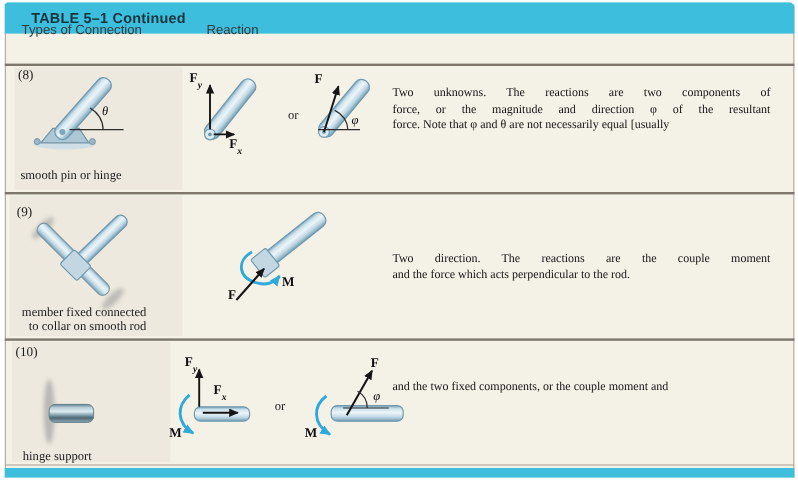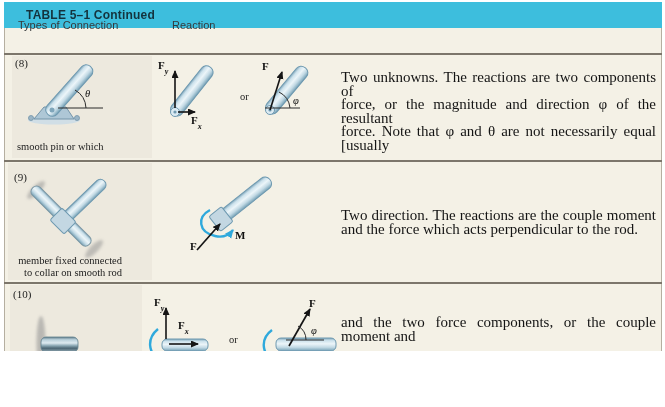--- a/index.html
+++ b/index.html
@@ -1,36 +1,36 @@
 <!DOCTYPE html>
 <html><head>
 <meta charset="utf-8">
 <style>
   html,body{margin:0;padding:0;background:#fff;}
-  .page{position:relative;width:665px;height:351px;background:#ffffff;
-        font-family:"Liberation Serif",serif;overflow:hidden;}
+  .page{position:relative;width:665px;height:407px;background:#ffffff;
+        font-family:"Liberation Serif",serif;overflow:hidden;border-radius:13px;}
   .frame{position:absolute;left:4px;top:2px;width:656px;height:396px;
          background:#f4f1e6;border-left:1px solid #b5afa1;border-right:1px solid #b5afa1;}
   .titlebar{position:absolute;left:4px;top:2px;width:658px;height:26px;background:#3dbedd;}
   .title{position:absolute;left:26px;top:8px;font-family:"Liberation Sans",sans-serif;
          font-weight:bold;font-size:12px;color:#14333d;letter-spacing:.2px;}
   .colh{position:absolute;top:19px;font-family:"Liberation Sans",sans-serif;
         font-size:11px;color:#35393b;}
   .divider{position:absolute;left:4px;width:658px;height:2px;background:#7c766b;}
   .thinline{position:absolute;left:4px;width:658px;height:1px;background:#b3ada0;}
   .bottombar{position:absolute;left:4px;top:390px;width:658px;height:8px;background:#3dbedd;}
   .shade{position:absolute;background:rgba(125,112,85,.055);}
   .num{position:absolute;font-size:11px;color:#1c1c1c;line-height:1;}
   .cap{position:absolute;font-size:10.5px;color:#1c1c1c;line-height:11.5px;}
   .capc{text-align:right;}
   .lbl{position:absolute;font-weight:bold;font-size:11px;color:#101010;line-height:1;}
   .lbl sub{font-size:8px;font-style:italic;position:relative;top:2px;font-weight:bold;}
   .gl{position:absolute;font-style:italic;font-size:10.5px;color:#101010;line-height:1;}
   .or{position:absolute;font-size:10.5px;color:#222;line-height:1;}
-  .desc{position:absolute;left:341px;width:315px;font-size:15px;line-height:13.6px;color:#141414;}
+  .desc{position:absolute;left:327px;width:315px;font-size:10px;line-height:13.6px;color:#141414;}
   .desc .dline{text-align:justify;text-align-last:justify;}
   .desc .dline:last-child{text-align-last:left;}
   svg.diag{position:absolute;overflow:visible;}
 </style>
 </head>
 <body>
 
 <div class="page">
   <div class="frame"></div>
 
@@ -87,21 +87,21 @@
     <circle cx="5" cy="62" r="2.5" fill="#9cb6c6" stroke="#7494a8" stroke-width=".8"></circle>
     <circle cx="51" cy="62" r="2.5" fill="#9cb6c6" stroke="#7494a8" stroke-width=".8"></circle>
     <g transform="translate(26,54) rotate(-48.5)">
       <rect x="-6" y="-6.5" width="64" height="13" rx="6" fill="url(#rodg)" stroke="#6e99b0" stroke-width="1"></rect>
     </g>
     <line x1="32" y1="52" x2="77" y2="52" stroke="#2b2b2b" stroke-width="1"></line>
     <path d="M60,52 A22,22 0 0 0 49,34" fill="none" stroke="#2b2b2b" stroke-width="1"></path>
     <circle cx="26" cy="54" r="2.5" fill="#7fa6bb"></circle>
   </svg>
   <span class="gl" style="left:85px;top:89px">θ</span>
-  <span class="cap" style="left:17px;top:141px">smooth pin or which</span>
+  <span class="cap" style="left:17px;top:141px">smooth pin or hinge</span>
 
   <svg class="diag" style="left:148px;top:58px" width="72" height="64" viewBox="0 0 72 64">
     <g transform="translate(27,54) rotate(-51.5)">
       <rect x="-3" y="-6.5" width="60" height="13" rx="6" fill="url(#rodg)" stroke="#6e99b0" stroke-width="1"></rect>
     </g>
     <circle cx="27" cy="54" r="4.5" fill="#dcebf3" stroke="#6e99b0" stroke-width="1"></circle>
     <circle cx="27" cy="54" r="1.6" fill="#6e99b0"></circle>
     <line x1="27" y1="50" x2="27" y2="13" stroke="#151515" stroke-width="1.6" marker-end="url(#ab)"></line>
     <line x1="30" y1="54" x2="47" y2="54" stroke="#151515" stroke-width="1.6" marker-end="url(#ab)"></line>
   </svg>
@@ -192,15 +192,15 @@
     <line x1="38" y1="44" x2="76" y2="44" stroke="#2b2b2b" stroke-width="1"></line>
     <line x1="41" y1="50" x2="62" y2="13" stroke="#151515" stroke-width="1.7" marker-end="url(#ab)"></line>
     <path d="M58,44 A16,16 0 0 0 50,30" fill="none" stroke="#2b2b2b" stroke-width="1"></path>
     <path d="M24,34 C13,42 12,57 27,66" fill="none" stroke="#2fa9dc" stroke-width="2.4" marker-end="url(#abl)"></path>
   </svg>
   <span class="lbl" style="left:309px;top:298px">F</span>
   <span class="gl" style="left:311px;top:326px">φ</span>
   <span class="lbl" style="left:254px;top:356px">M</span>
 
   <div class="desc" style="top:316px">
-    <div class="dline">and the two force components, or the couple moment and</div>
+    <div class="dline">and the two fixed components, or the couple moment and</div>
   </div>
 </div>
 
 </body></html>

